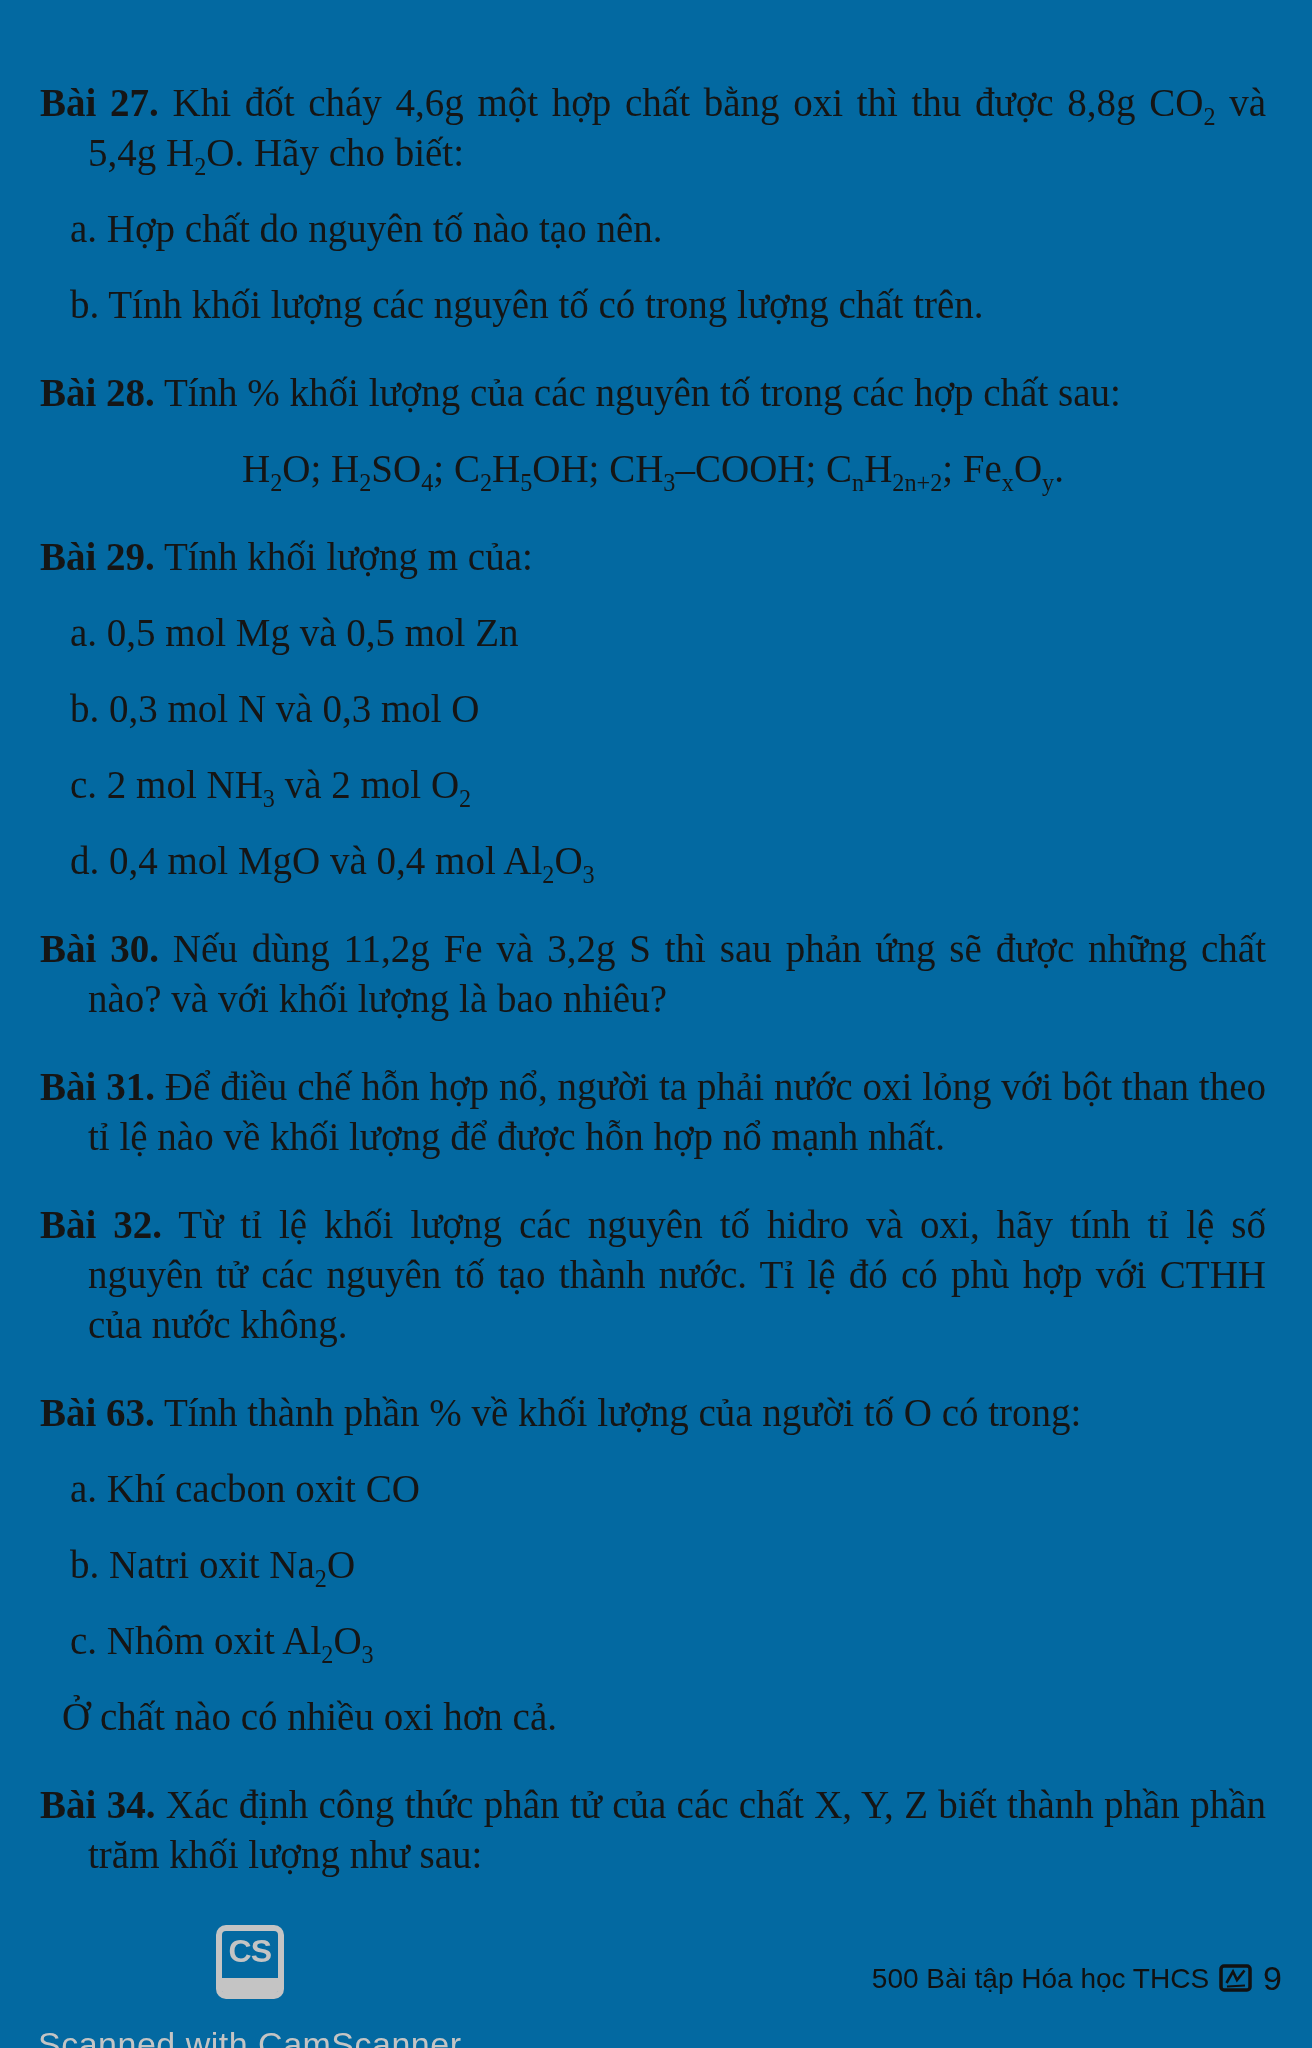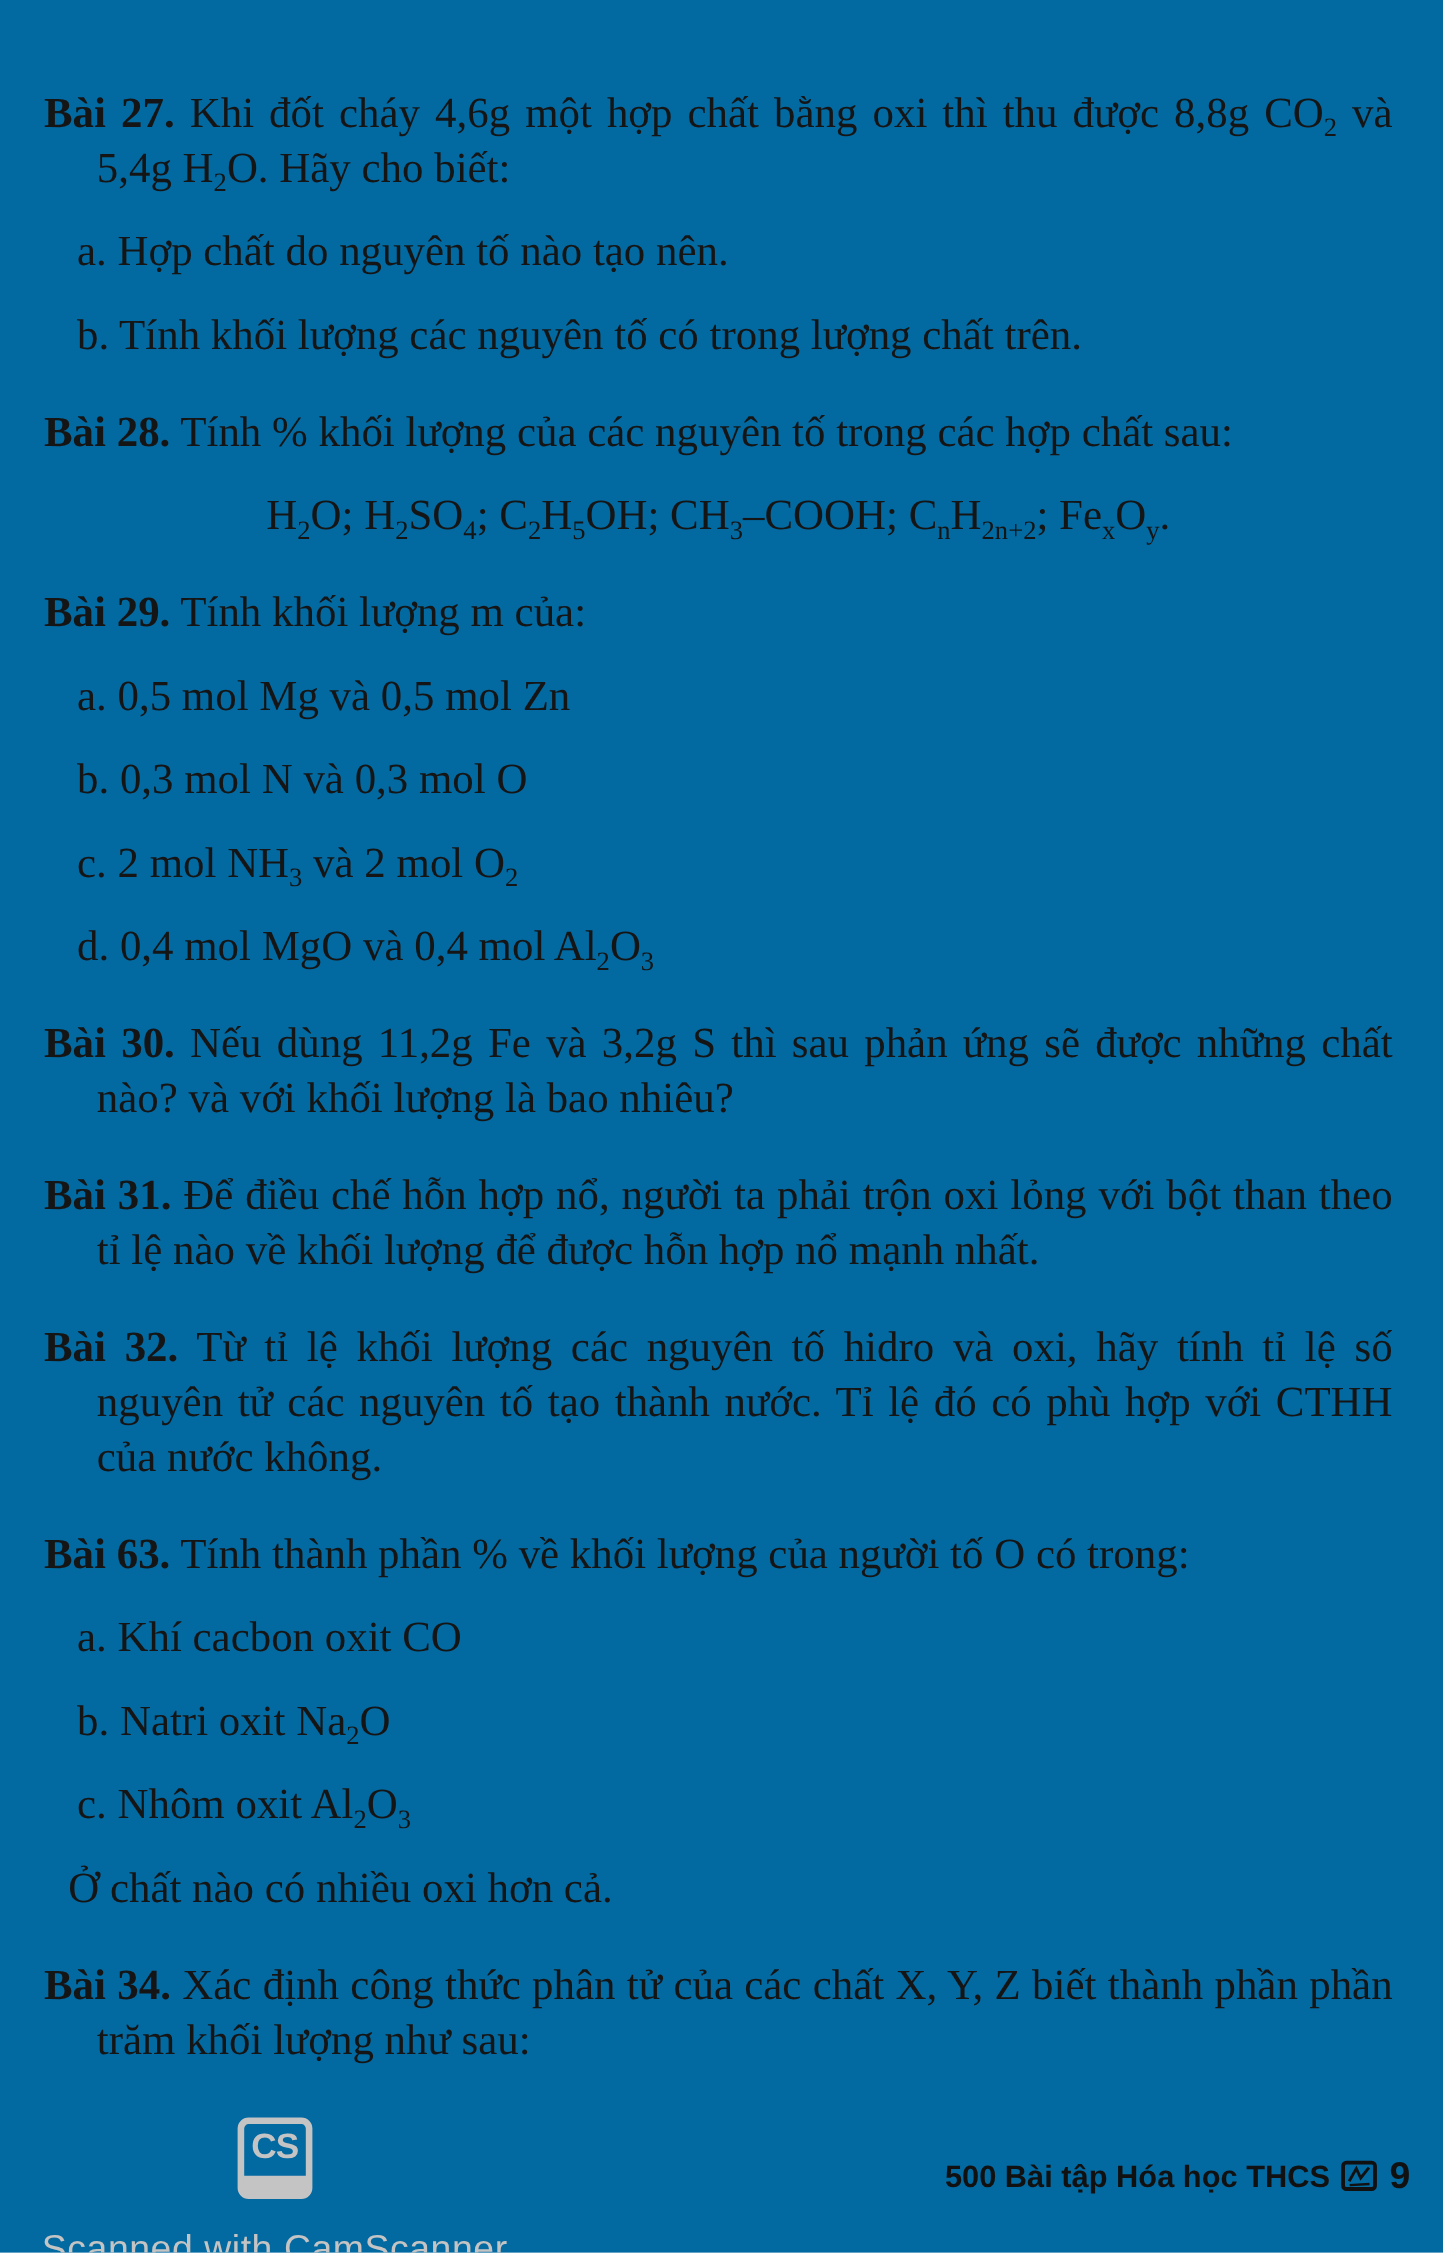--- a/index.html
+++ b/index.html
@@ -82,21 +82,21 @@
     color: #c4c4c4;
     letter-spacing: 0.5px;
     white-space: nowrap;
   }
   .book-ref {
     display: flex;
     align-items: center;
     gap: 10px;
     margin-top: 34px;
     font-family: "Liberation Sans", sans-serif;
-    font-weight: bold;
+    font-weight: normal;
     white-space: nowrap;
   }
   .book-title { font-size: 28px; color: #111; }
   .stamp { display: inline-flex; align-items: center; }
   .page-number { font-size: 34px; color: #111; }
 </style>
 </head>
 <body>
 
 <div class="page">
@@ -119,21 +119,21 @@
       <p class="sub-item">b. 0,3 mol N và 0,3 mol O</p>
       <p class="sub-item">c. 2 mol NH<sub>3</sub> và 2 mol O<sub>2</sub></p>
       <p class="sub-item">d. 0,4 mol MgO và 0,4 mol Al<sub>2</sub>O<sub>3</sub></p>
     </section>
 
     <section class="exercise">
       <p class="ex-head"><b class="ex-label">Bài 30.</b> <span>Nếu dùng 11,2g Fe và 3,2g S thì sau phản ứng sẽ được những chất nào? và với khối lượng là bao nhiêu?</span></p>
     </section>
 
     <section class="exercise">
-      <p class="ex-head"><b class="ex-label">Bài 31.</b> <span>Để điều chế hỗn hợp nổ, người ta phải trộn oxi lỏng với bột than theo tỉ lệ nào về khối lượng để được hỗn hợp nổ mạnh nhất.</span></p>
+      <p class="ex-head"><b class="ex-label">Bài 31.</b> <span>Để điều chế hỗn hợp nổ, người ta phải nước oxi lỏng với bột than theo tỉ lệ nào về khối lượng để được hỗn hợp nổ mạnh nhất.</span></p>
     </section>
 
     <section class="exercise">
       <p class="ex-head"><b class="ex-label">Bài 32.</b> <span>Từ tỉ lệ khối lượng các nguyên tố hidro và oxi, hãy tính tỉ lệ số nguyên tử các nguyên tố tạo thành nước. Tỉ lệ đó có phù hợp với CTHH của nước không.</span></p>
     </section>
 
     <section class="exercise">
       <p class="ex-head"><b class="ex-label">Bài 63.</b> <span>Tính thành phần % về khối lượng của người tố O có trong:</span></p>
       <p class="sub-item">a. Khí cacbon oxit CO</p>
       <p class="sub-item">b. Natri oxit Na<sub>2</sub>O</p>

